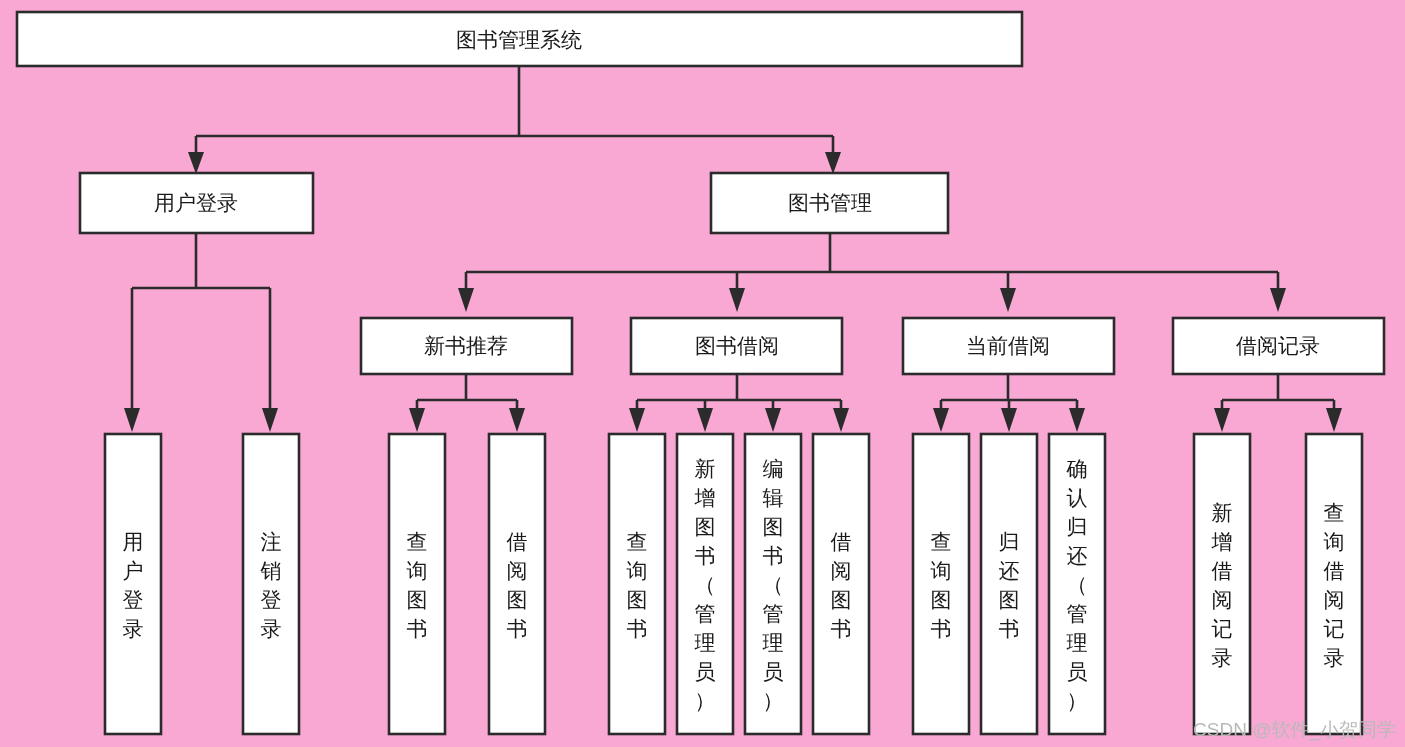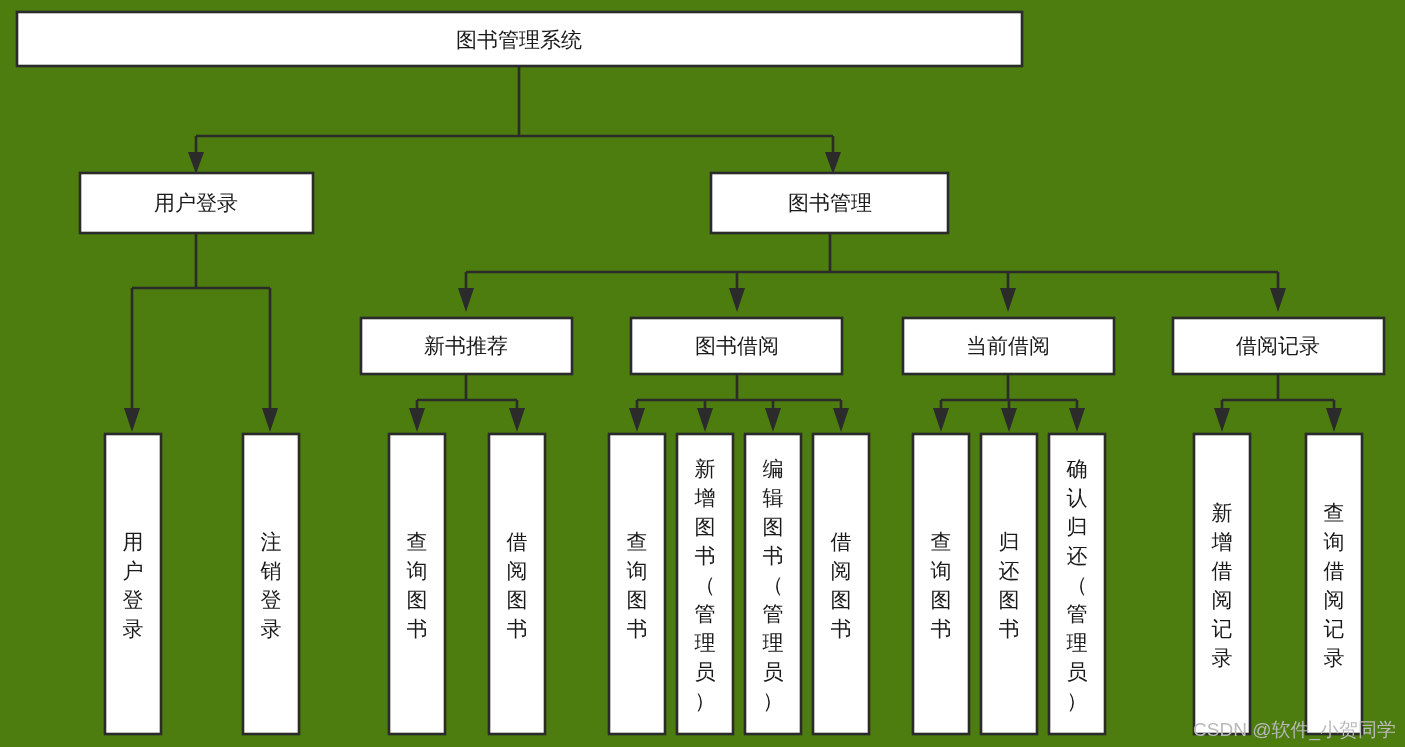--- a/index.html
+++ b/index.html
@@ -8,21 +8,21 @@
     padding: 0;
     background: #ffffff;
   }
   body {
     font-family: "Liberation Sans", "DejaVu Sans", sans-serif;
   }
   #diagram-root {
     position: relative;
     width: 1405px;
     height: 747px;
-    background: #4d7c0f;
+    background: #f9a8d4;
     overflow: hidden;
   }
   svg.flowchart {
     position: absolute;
     top: 0;
     left: 0;
     width: 1405px;
     height: 747px;
     display: block;
   }

